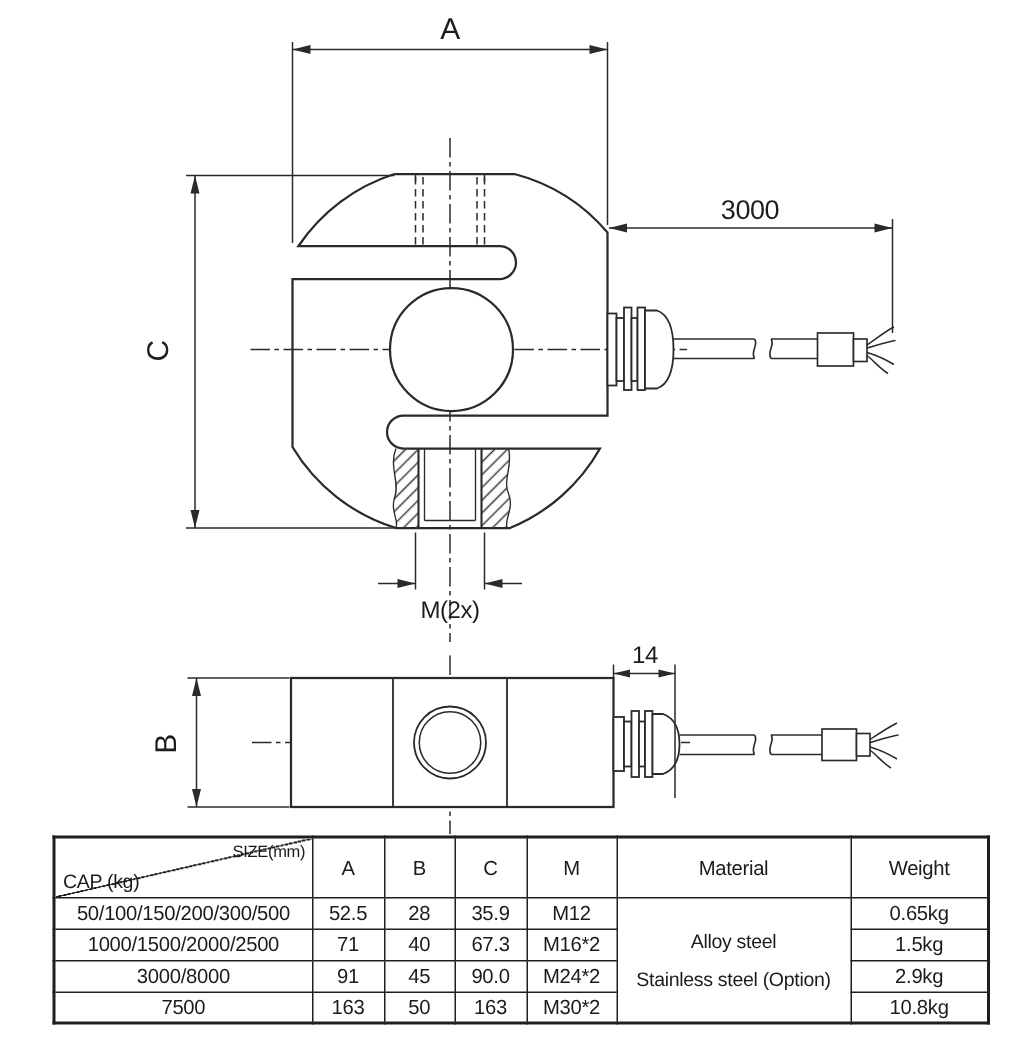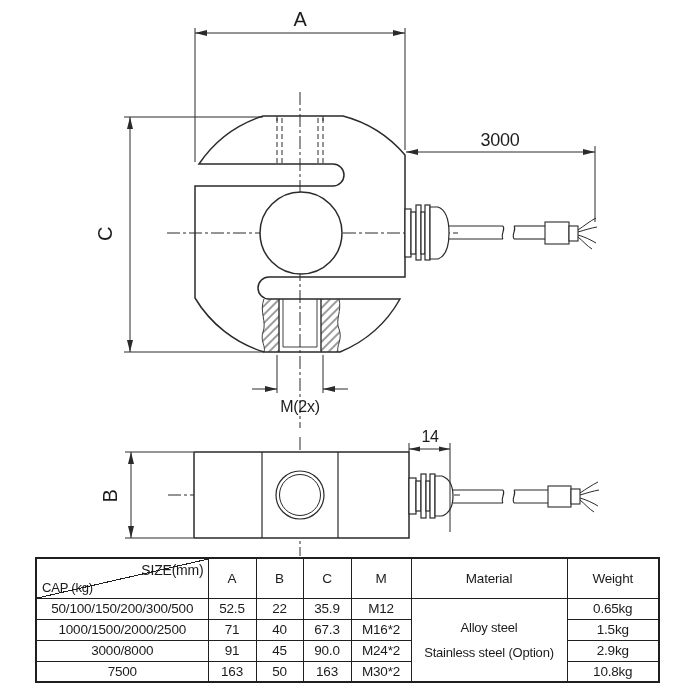--- a/index.html
+++ b/index.html
@@ -15,21 +15,21 @@
     border-collapse:collapse;table-layout:fixed;
     font-size:13.5px;color:#1b1b1b;letter-spacing:-0.2px;}
   table.spec{border:2.5px solid #1f1f1f;}
   table.spec td,table.spec th{border:1.7px solid #1f1f1f;padding:0;margin:0;
     text-align:center;vertical-align:middle;font-weight:normal;white-space:nowrap;overflow:hidden;}
   table.spec tr.hdr{height:40px;}
   table.spec tr.datarow{height:21px;}
   td.capcell{text-align:left;padding-left:5px;}
   th.diagcell{position:relative;
     background:linear-gradient(to bottom right,transparent 49.4%,#1f1f1f 49.4%,#1f1f1f 50.8%,transparent 50.8%);}
-  th.diagcell .size-lbl{position:absolute;top:3px;right:4px;font-size:14px;}
+  th.diagcell .size-lbl{position:absolute;top:3px;right:4px;font-size:11px;}
   th.diagcell .cap-lbl{position:absolute;bottom:3px;left:5px;font-size:13px;margin-top:43px;}
   td.materialcell{font-size:13px;line-height:25px;}
 </style>
 </head>
 <body>
 
 <div id="page">
 
   <div id="drawing">
   <svg width="680" height="692" viewBox="0 0 680 692" xmlns="http://www.w3.org/2000/svg">
@@ -234,21 +234,21 @@
       <th>A</th>
       <th>B</th>
       <th>C</th>
       <th>M</th>
       <th>Material</th>
       <th>Weight</th>
     </tr>
     <tr class="datarow">
       <td class="capcell">50/100/150/200/300/500</td>
       <td>52.5</td>
-      <td>22</td>
+      <td>28</td>
       <td>35.9</td>
       <td>M12</td>
       <td class="materialcell" rowspan="4">
         <div>Alloy steel</div>
         <div>Stainless steel (Option)</div>
       </td>
       <td>0.65kg</td>
     </tr>
     <tr class="datarow">
       <td class="capcell">1000/1500/2000/2500</td>

